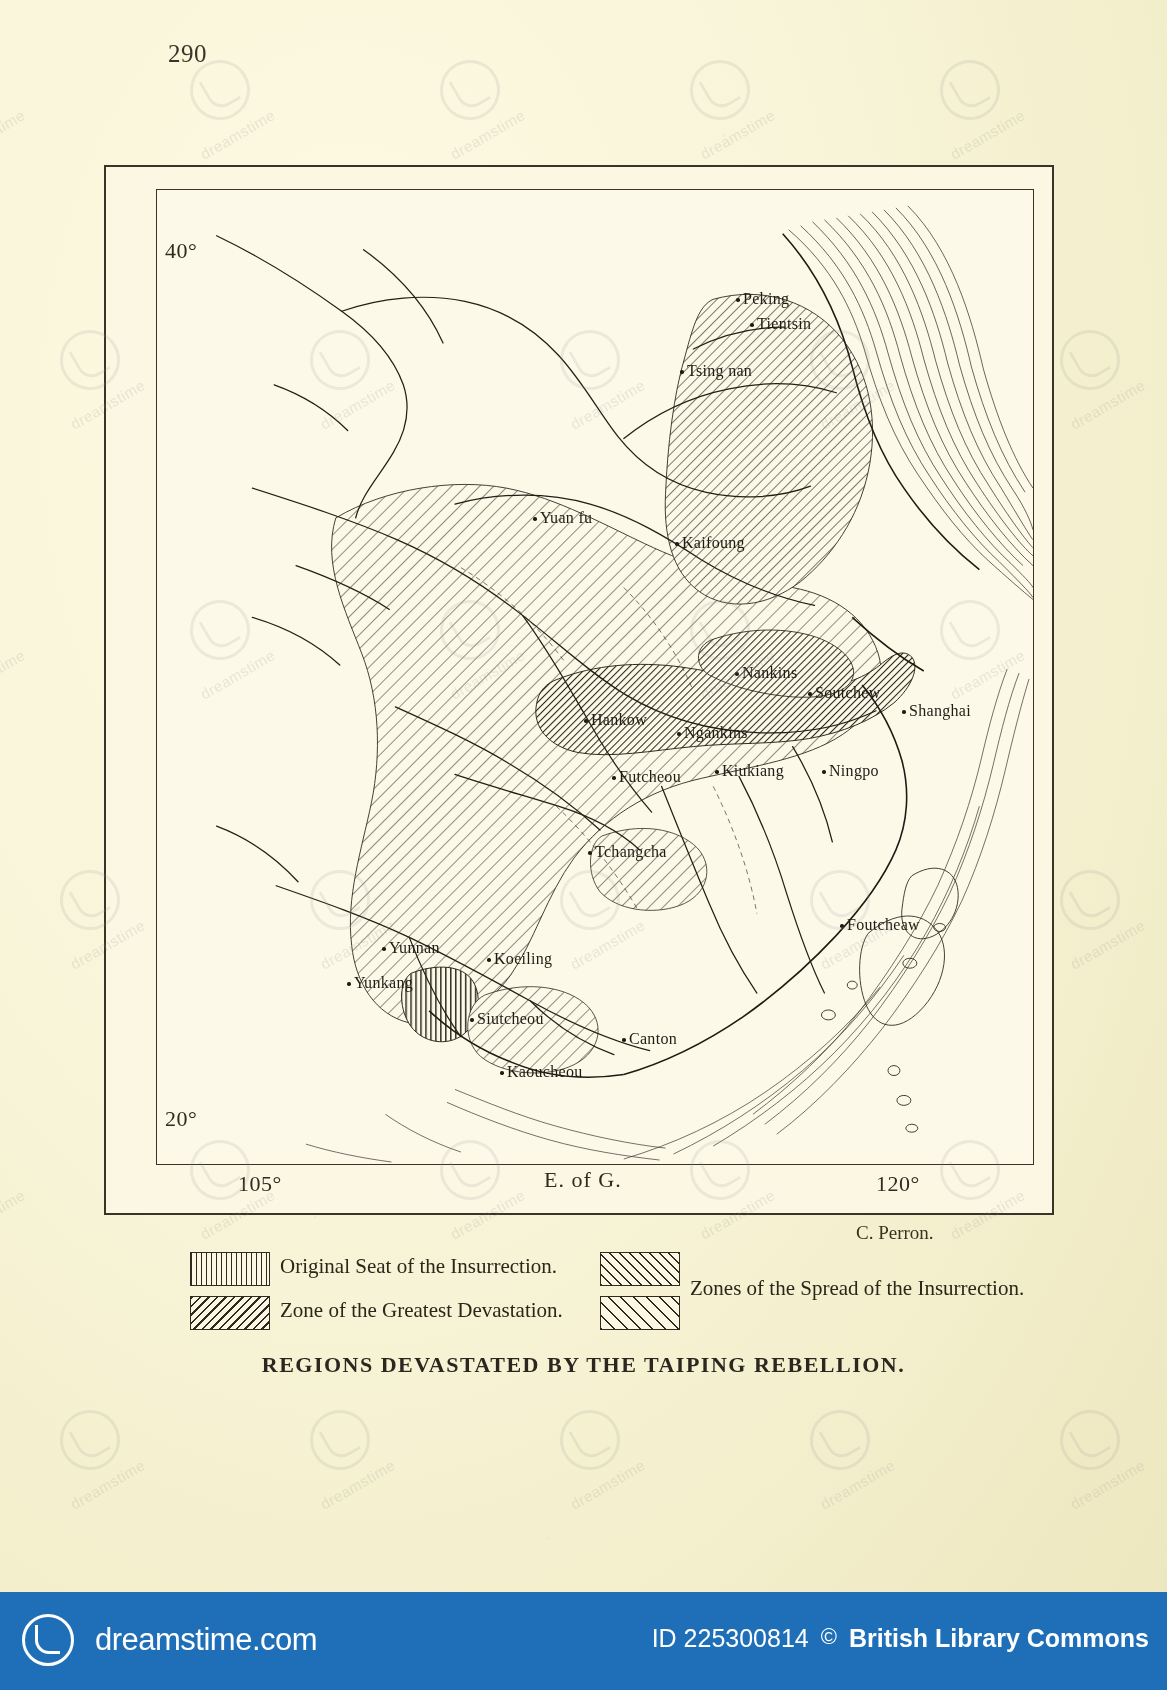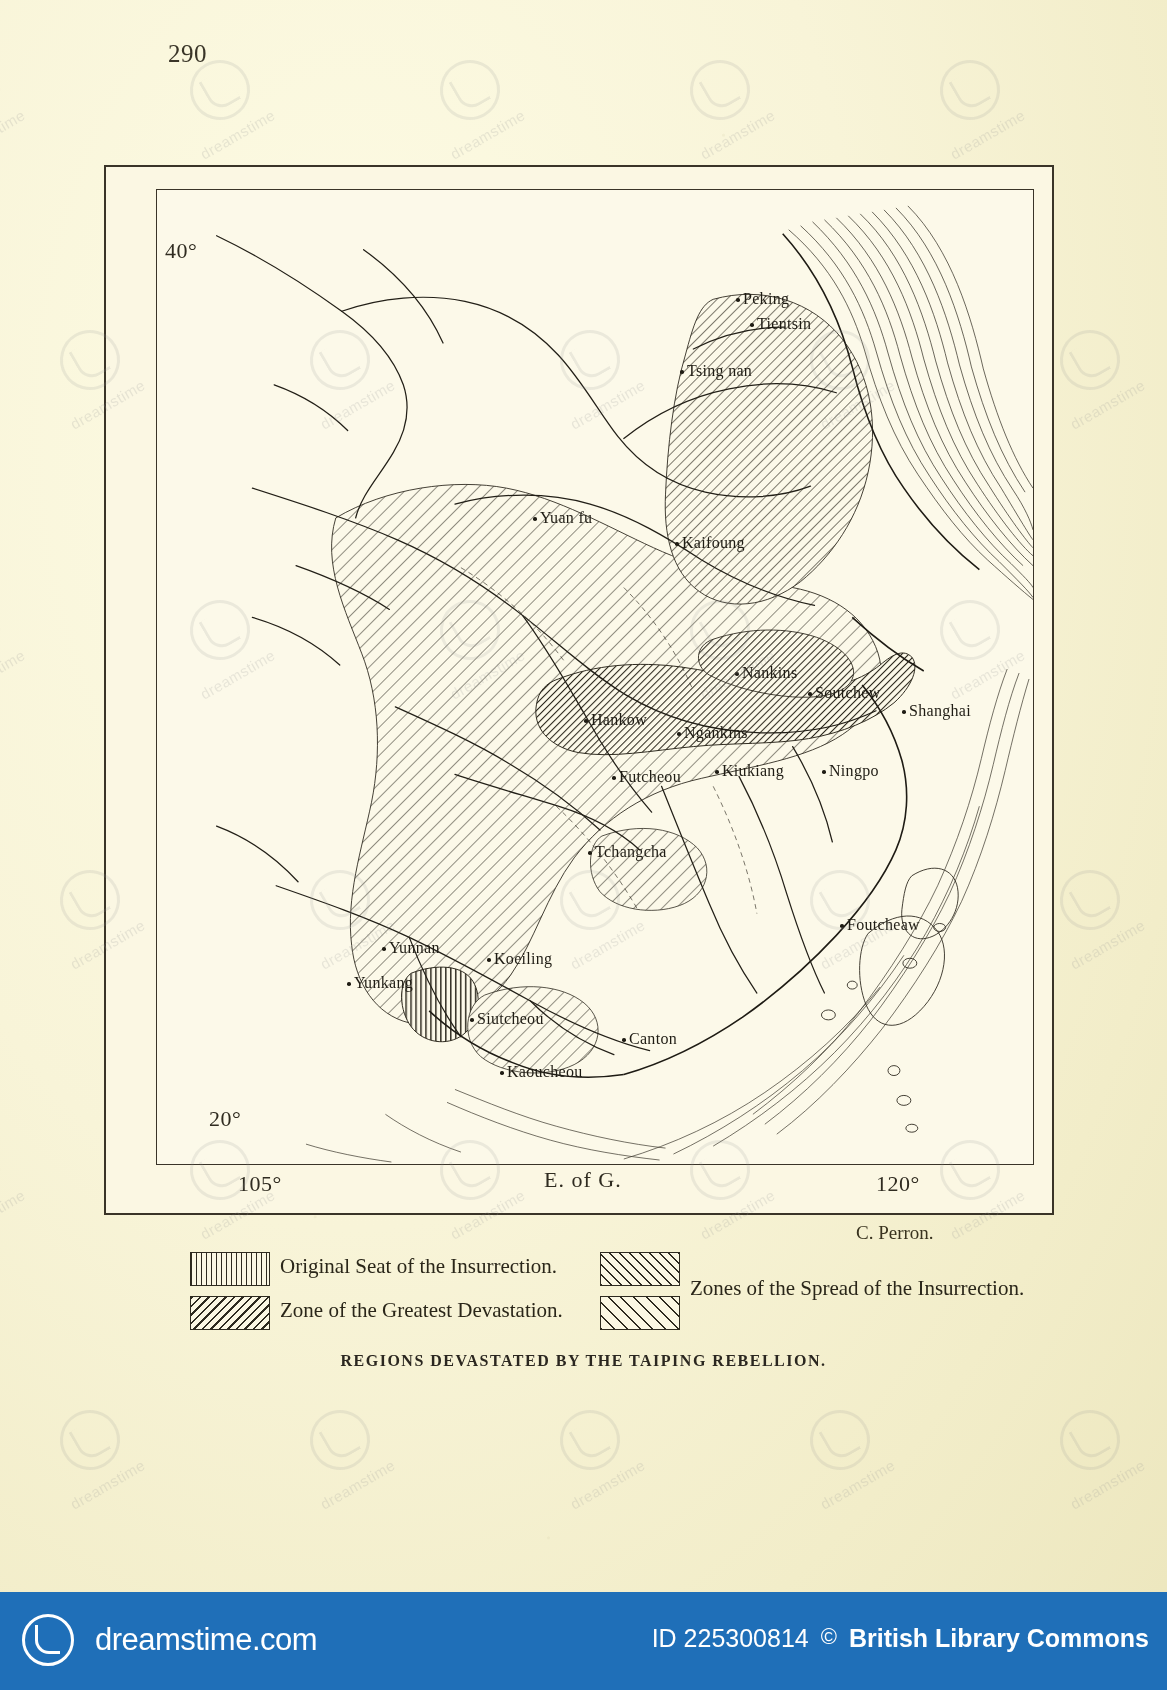--- a/index.html
+++ b/index.html
@@ -85,21 +85,21 @@
   #map-svg { position:absolute; left:0; top:0; width:100%; height:100%; }
 
   .grat-label {
     position: absolute;
     font-family: "Liberation Serif", serif;
     font-size: 22px;
     color: #2f2b20;
     letter-spacing: .5px;
   }
   #lat40l { left: 8px;  top: 48px; }
-  #lat20l { left: 8px;  top: 916px; margin-left: 44px; }
+  #lat20l { left: 8px;  top: 916px; }
   #lon105 { left: 132px; top: 1004px; }
   #lon120 { left: 770px; top: 1004px; }
   #eofg   { left: 438px; top: 1000px; font-size: 22px; letter-spacing: 1px; }
   #credit {
     position: absolute;
     left: 856px; top: 1222px;
     font-size: 19px;
     color: #39331f;
     font-family: "Liberation Serif", serif;
   }
@@ -145,21 +145,21 @@
     font-size: 21px;
     color: #2a2619;
     white-space: nowrap;
   }
 
   #plate-caption {
     position: absolute;
     left: 0; top: 1352px;
     width: 1167px;
     text-align: center;
-    font-size: 16px;
+    font-size: 22px;
     letter-spacing: 1.5px;
     color: #2b2720;
     font-weight: 600;
   }
 
   
   #watermark-layer {
     position: absolute;
     inset: 0;
     pointer-events: none;

